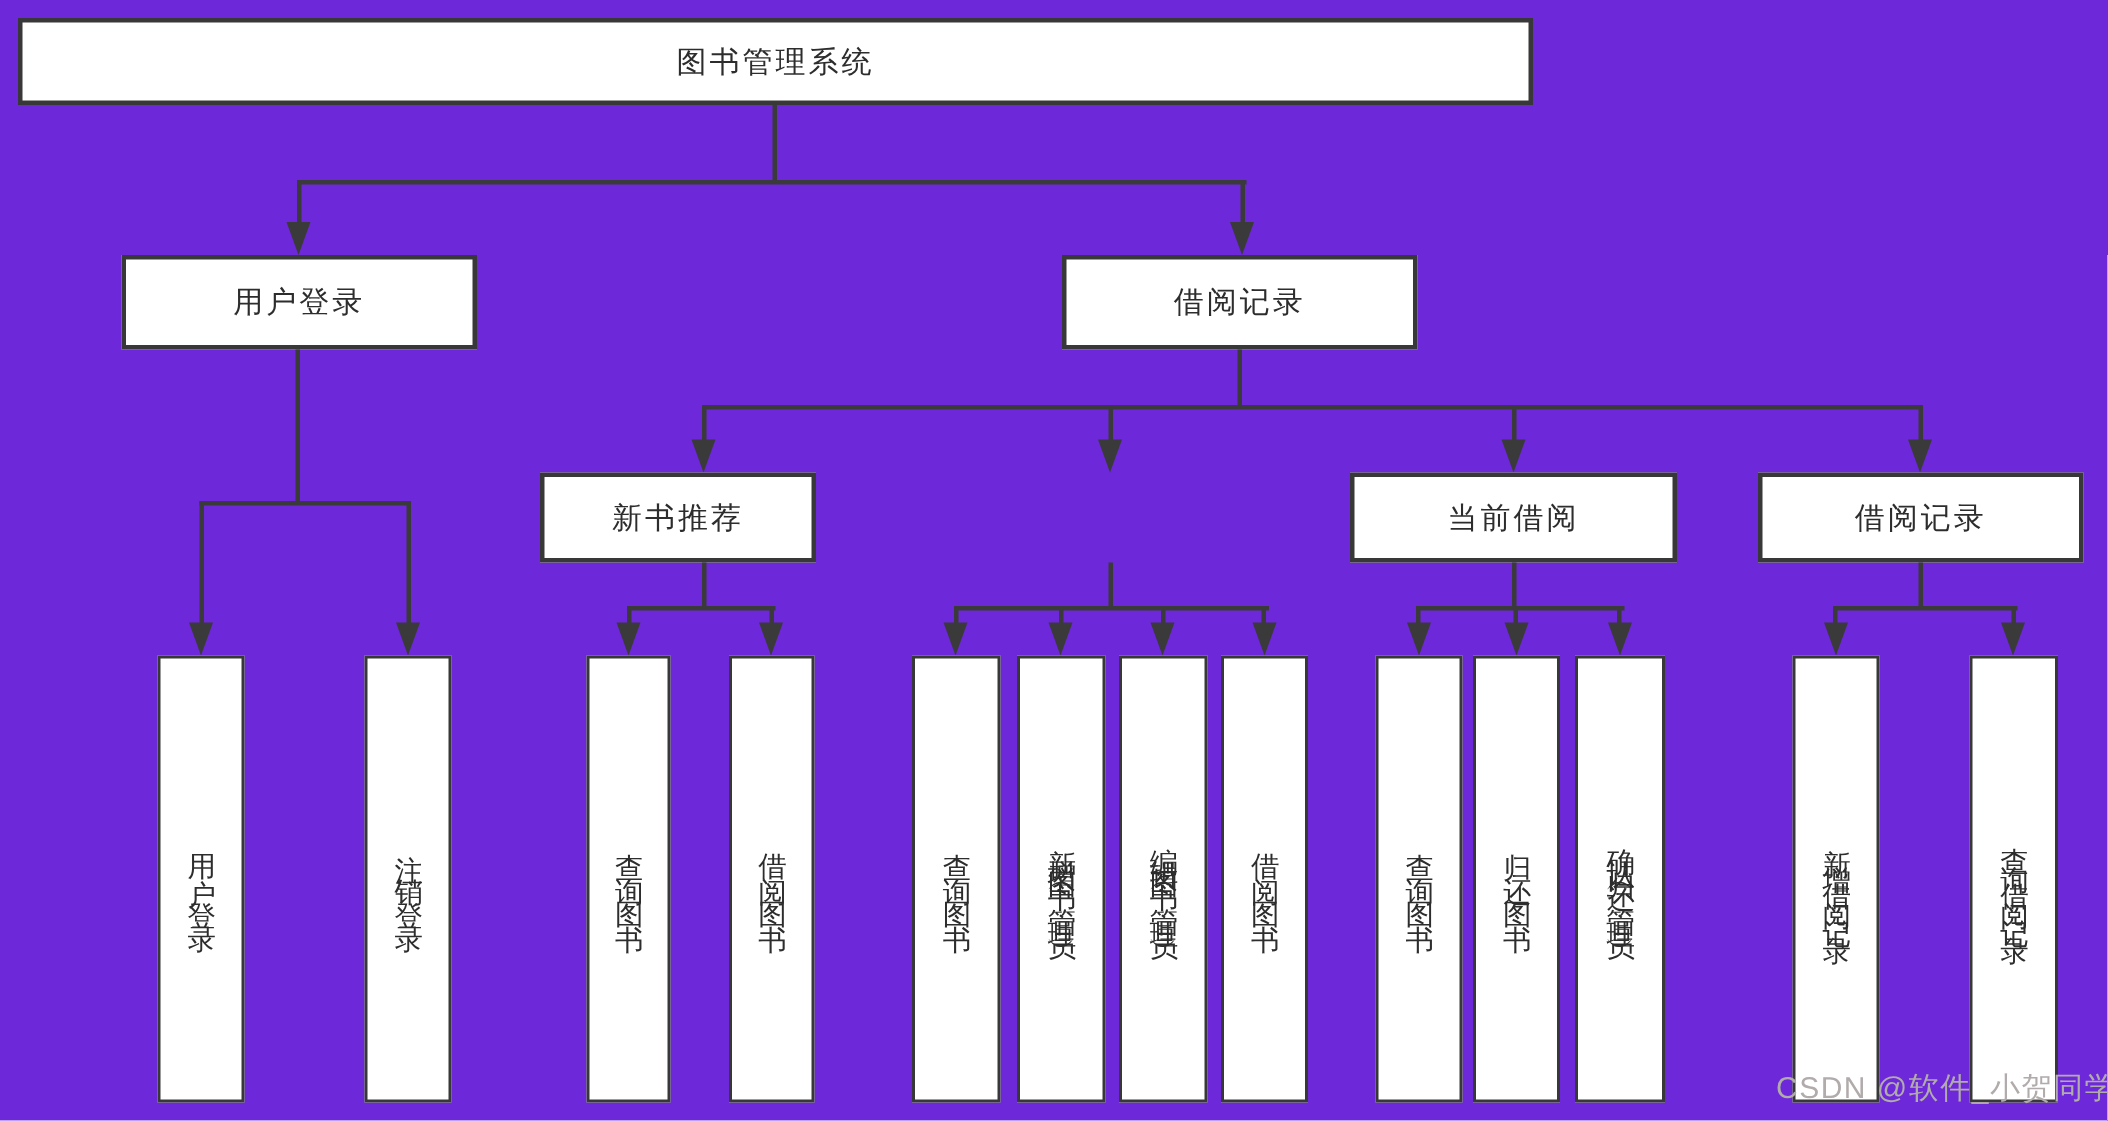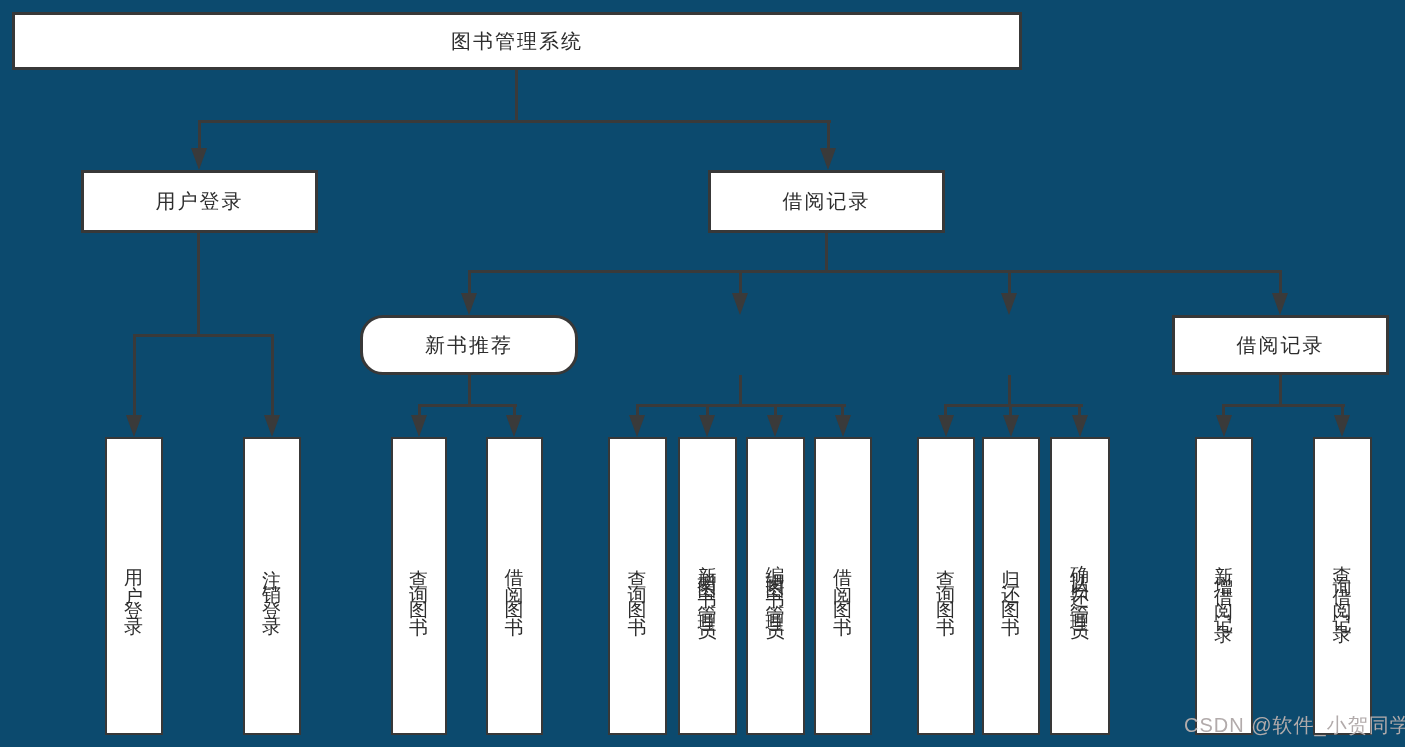--- a/index.html
+++ b/index.html
@@ -1,17 +1,17 @@
 <!DOCTYPE html>
 <html><head>
 <meta charset="utf-8">
 <style>
   html,body{margin:0;padding:0;background:#fff;}
   #canvas{
-    position:relative;width:1405px;height:747px;background:#0c4a6e;overflow:hidden;
+    position:relative;width:1405px;height:747px;background:#6d28d9;overflow:hidden;
     font-family:"Liberation Sans","DejaVu Sans",sans-serif;
   }
   .box{
     position:absolute;box-sizing:border-box;background:#fff;
     border:3px solid #383838;color:#2d2d2d;
     display:flex;align-items:center;justify-content:center;
     font-size:20px;letter-spacing:2px;white-space:nowrap;
   }
   .leaf{
     border-width:2px;font-size:19px;
@@ -67,22 +67,25 @@
   <div class="hline" style="left:468px;top:270px;width:814px;"></div>
   <div class="vline" style="left:468px;top:270px;height:25px;"></div>
   <div class="arrow" style="left:461px;top:293px;"></div>
   <div class="vline" style="left:739px;top:270px;height:25px;"></div>
   <div class="arrow" style="left:732px;top:293px;"></div>
   <div class="vline" style="left:1008px;top:270px;height:25px;"></div>
   <div class="arrow" style="left:1001px;top:293px;"></div>
   <div class="vline" style="left:1279px;top:270px;height:25px;"></div>
   <div class="arrow" style="left:1272px;top:293px;"></div>
 
-  <div class="box" style="left:360px;top:315px;width:218px;height:60px;border-radius:23px;">
+  <div class="box" style="left:360px;top:315px;width:184px;height:60px;">
     <span>新书推荐</span>
+  </div>
+  <div class="box" style="left:900px;top:315px;width:218px;height:60px;">
+    <span>当前借阅</span>
   </div>
   <div class="box" style="left:1172px;top:315px;width:217px;height:60px;">
     <span>借阅记录</span>
   </div>
 
   <div class="vline" style="left:468px;top:375px;height:31px;"></div>
   <div class="hline" style="left:418px;top:404px;width:99px;"></div>
   <div class="vline" style="left:418px;top:404px;height:13px;"></div>
   <div class="arrow" style="left:411px;top:415px;"></div>
   <div class="vline" style="left:513px;top:404px;height:13px;"></div>

